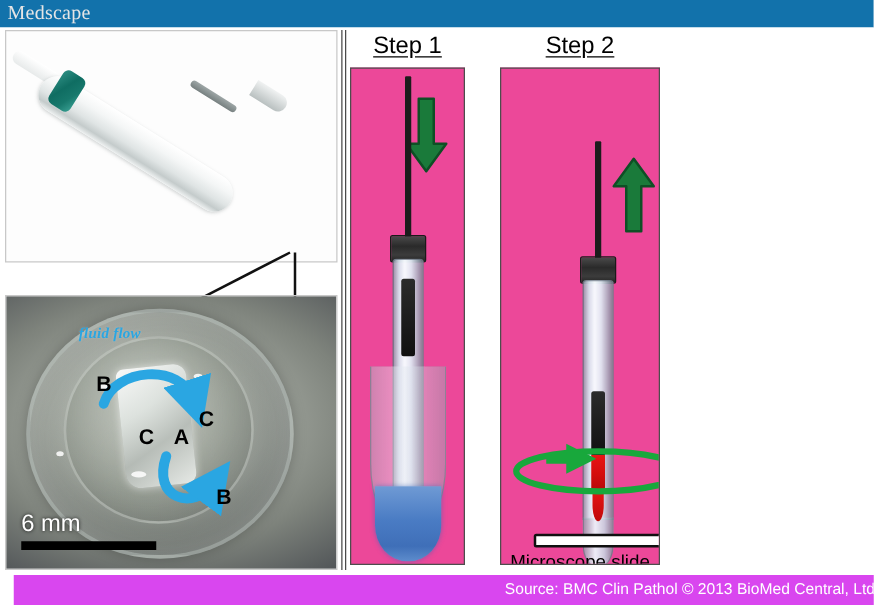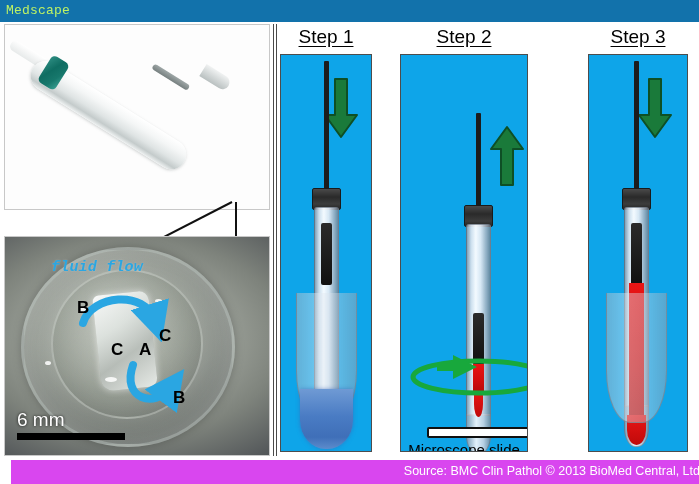--- a/index.html
+++ b/index.html
@@ -22,23 +22,23 @@
   
   .header-bar {
     position: absolute;
     left: 0; top: 0;
     width: 699px; height: 22px;
     background: #1272ab;
   }
   .brand-logo {
     position: absolute;
     left: 6px; top: 1px;
-    font-family: Liberation Mono, monospace;
-    font-size: 13px;
-    color: #bef264;
+    font-family: Liberation Serif, serif;
+    font-size: 16px;
+    color: #e5e5e5;
     letter-spacing: 0.2px;
     line-height: 20px;
   }
 
   
   .figure-area {
     position: absolute;
     left: 0; top: 22px;
     width: 699px; height: 438px;
     background: #ffffff;
@@ -169,25 +169,25 @@
   .mg-label {
     position: absolute;
     font-family: "Liberation Sans", sans-serif;
     font-weight: bold;
     font-size: 17px;
     color: #000000;
     line-height: 1;
   }
   .fluid-flow-text {
     position: absolute;
-    left: 46px; top: 22px;
-    font-family: Liberation Mono, monospace;
+    left: 58px; top: 22px;
+    font-family: Liberation Serif, serif;
     font-weight: bold;
     font-style: italic;
-    font-size: 15px;
+    font-size: 12px;
     color: #2aa6e2;
     letter-spacing: 0.2px;
     text-shadow: 0 0 2px rgba(255,255,255,0.25);
   }
   .scale-text {
     position: absolute;
     left: 12px; top: 172px;
     font-family: "Liberation Sans", sans-serif;
     font-size: 19px;
     color: #ffffff;
@@ -222,21 +222,21 @@
     color: #000000;
     text-decoration: underline;
     text-underline-offset: 3px;
   }
   .step-panel {
     position: absolute;
     top: 30px;
     left: 0;
     width: 100%;
     bottom: 4px;
-    background: #0ea5e9;
+    background: #ec4899;
     border: 1px solid #4d4d4d;
     overflow: hidden;
   }
 
   
   .rod {
     position: absolute;
     width: 5px;
     background: #1c1c1c;
     border-radius: 1px;
@@ -432,37 +432,20 @@
           <svg class="arrow-svg" style="left:6px; top:292px; width:144px; height:52px;" viewBox="0 0 144 52">
             <ellipse cx="72" cy="30" rx="66" ry="16" fill="none" stroke="#18a83c" stroke-width="5"></ellipse>
             <path d="M46,8 L70,20 L46,32 L46,24 L30,24 L30,16 L46,16 Z" fill="#18a83c"></path>
           </svg>
 
           <div class="slide-bar" style="left:26px; top:372px; width:104px; height:11px;"></div>
           <div class="slide-label" style="top:386px;">Microscope slide</div>
         </div>
       </div>
 
-      <div class="step" style="left:308px; width:100px;">
-        <div class="step-title">Step 3</div>
-        <div class="step-panel">
-          <svg class="arrow-svg" style="left:48px; top:22px; width:36px; height:62px;" viewBox="0 0 36 62">
-            <path d="M12,2 L24,2 L24,38 L34,38 L18,60 L2,38 L12,38 Z" fill="#1a7a3a" stroke="#0e4f25" stroke-width="2" stroke-linejoin="round"></path>
-          </svg>
-
-          <div class="rod" style="left:45px; top:6px; height:132px;"></div>
-          <div class="cap" style="left:33px; top:133px; width:29px; height:22px;"></div>
-          <div class="barrel" style="left:35px; top:152px; width:25px; height:200px;"></div>
-          <div class="barrel-tipcone" style="left:35px; top:350px; width:25px; height:42px;"></div>
-          <div class="plunger" style="left:42px; top:168px; width:11px; height:62px;"></div>
-          <div class="liquid-red" style="left:40px; top:228px; width:15px; height:136px;"></div>
-          <div class="liquid-red-tip" style="left:38px; top:360px; width:19px; height:30px;"></div>
-          <div class="outer-sheath" style="left:17px; top:238px; width:61px; height:130px;"></div>
-        </div>
-      </div>
 
     </div>
   </div>
 
   <div class="footer-bar">
     <div class="source-text">Source: BMC Clin Pathol © 2013 BioMed Central, Ltd</div>
   </div>
 
 </div>
 

